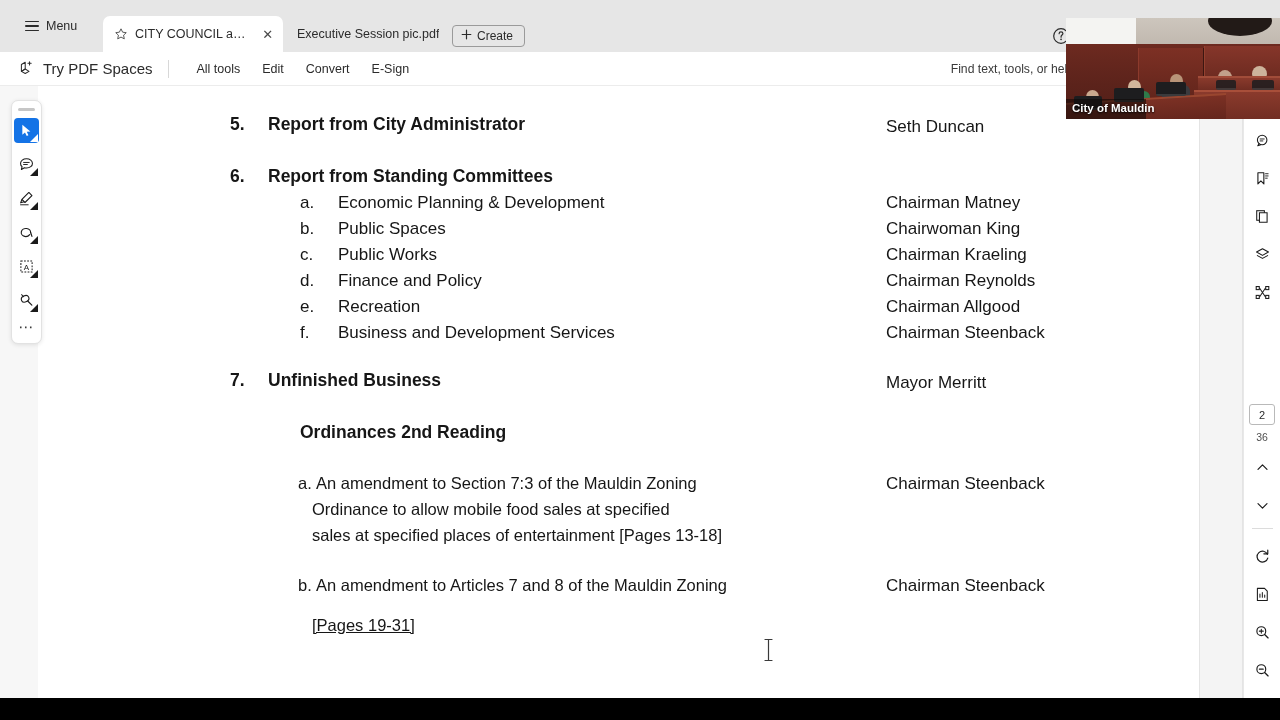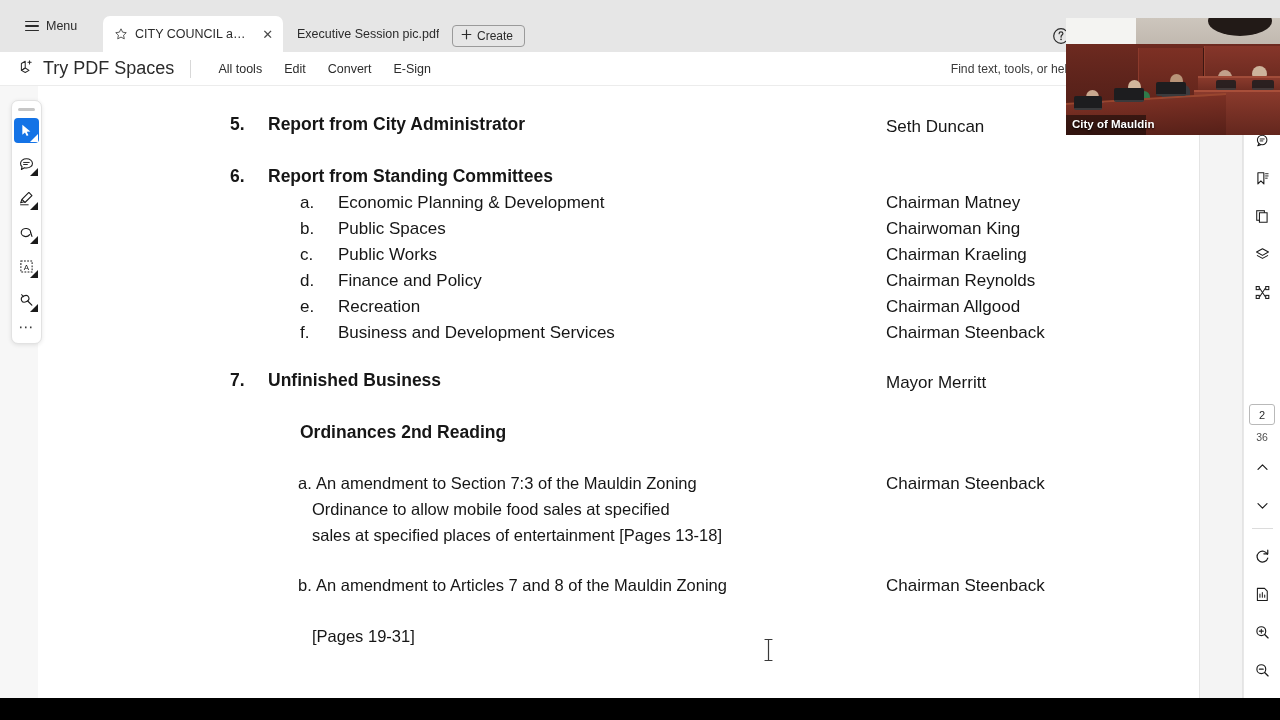--- a/index.html
+++ b/index.html
@@ -67,21 +67,21 @@
   }
 
   
   .cmdbar {
     position:absolute; left:0; top:52px; width:1280px; height:34px;
     background:#fff; display:flex; align-items:center;
     border-bottom:1px solid #ececec;
   }
   .pdfspaces {
     display:flex; align-items:center; gap:8px;
-    margin-left:18px; font-size:18px; color:#2b2b2b;
+    margin-left:18px; font-size:15px; color:#2b2b2b;
   }
   .cmd-divider { width:1px; height:18px; background:#d8d8d8; margin:0 16px; }
   .cmd-items { display:flex; align-items:center; gap:0px; }
   .cmd-item {
     font-size:12.5px; color:#2b2b2b; padding:4px 11px; border-radius:4px;
   }
 
   .cmd-right {
     position:absolute; right:10px; top:0; height:34px;
     display:flex; align-items:center; gap:0px;
@@ -158,21 +158,21 @@
   .pagebox {
     width:26px; height:21px; border:1px solid #b9b9b9; border-radius:3px;
     display:flex; align-items:center; justify-content:center;
     font-size:11px; color:#2b2b2b; background:#fff;
   }
   .pagetotal { font-size:10.5px; color:#505050; margin-top:6px; }
   .rr-div { width:21px; height:1px; background:#dcdcdc; margin:9px 0 3px; }
 
   
   .video {
-    position:absolute; left:1066px; top:18px; width:214px; height:117px;
+    position:absolute; left:1066px; top:18px; width:214px; height:101px;
     overflow:hidden; z-index:20;
     background:#3a1714;
   }
   .v-ceiling {
     position:absolute; left:0; top:0; width:214px; height:34px;
     background:linear-gradient(180deg,#cdc6bd 0%, #bdb5ab 100%);
   }
   .v-ceil-dark {
     position:absolute; left:142px; top:-12px; width:64px; height:30px;
     background:#221a17; border-radius:50%;
@@ -455,21 +455,21 @@
         <div class="doc-line hd" style="left:262px; top:336px;">Ordinances 2nd Reading</div>
 
         <div class="doc-line body-l" style="left:260px; top:388px;">a.</div>
         <div class="doc-line body-l" style="left:278px; top:388px;">An amendment to Section 7:3 of the Mauldin Zoning</div>
         <div class="doc-line body-l" style="left:274px; top:414px;">Ordinance to allow mobile food sales at specified</div>
         <div class="doc-line body-l" style="left:274px; top:440px;">sales at specified places of entertainment [Pages 13-18]</div>
         <div class="doc-line rt" style="left:848px; top:388px;">Chairman Steenback</div>
 
         <div class="doc-line body-l" style="left:260px; top:490px;">b.</div>
         <div class="doc-line body-l" style="left:278px; top:490px;">An amendment to Articles 7 and 8 of the Mauldin Zoning</div>
-        <div class="doc-line body-l" style="left:274px; top:541px;">[Pages 19-31]</div>
+        <div class="doc-line body-l" style="left:274px; top:530px;text-decoration:underline;">[Pages 19-31]</div>
         <div class="doc-line rt" style="left:848px; top:490px;">Chairman Steenback</div>
 
         <div class="textcursor">
           <svg width="9" height="24" viewBox="0 0 9 24">
             <path d="M1 1.5 L8 1.5 M4.5 1.5 L4.5 22.5 M1 22.5 L8 22.5" stroke="#3a3a3a" stroke-width="1.2" fill="none" stroke-linecap="round"></path>
           </svg>
         </div>
       </div>
     </div>
 

